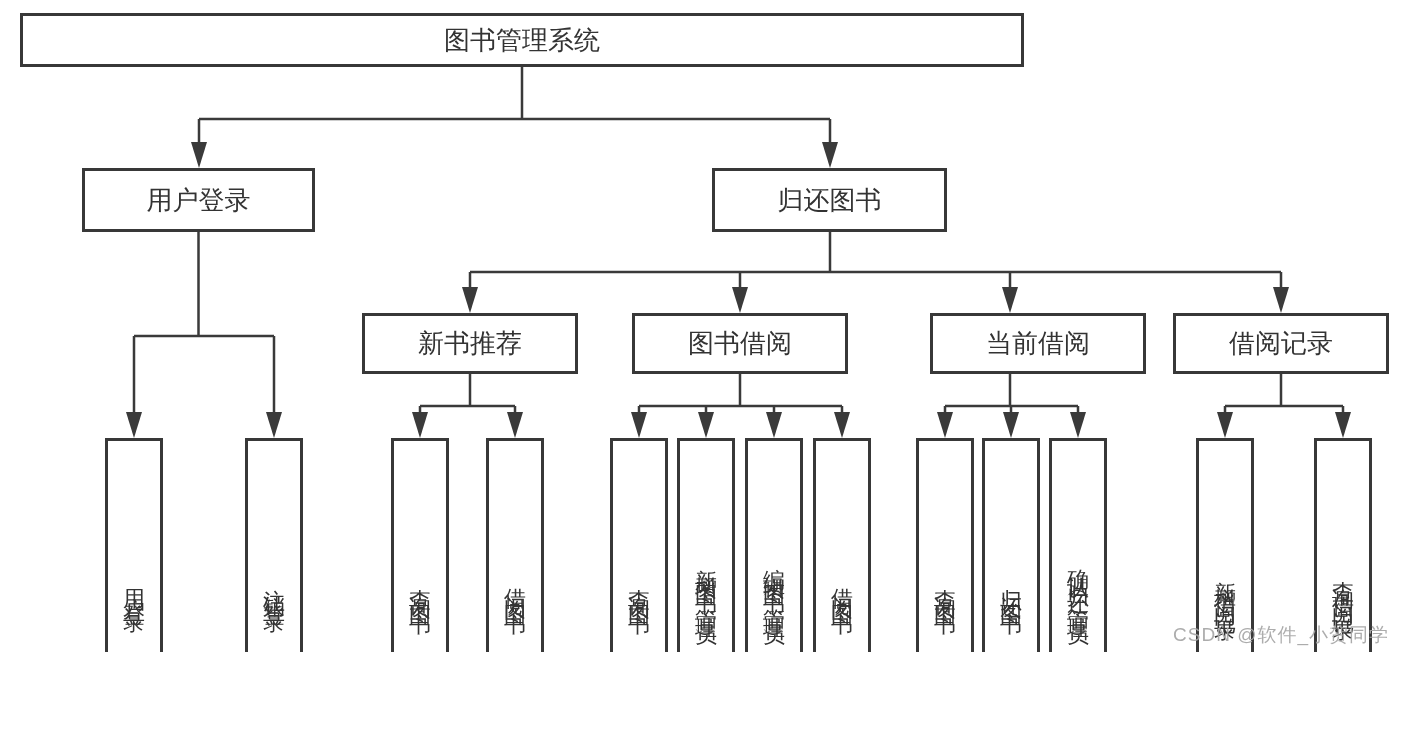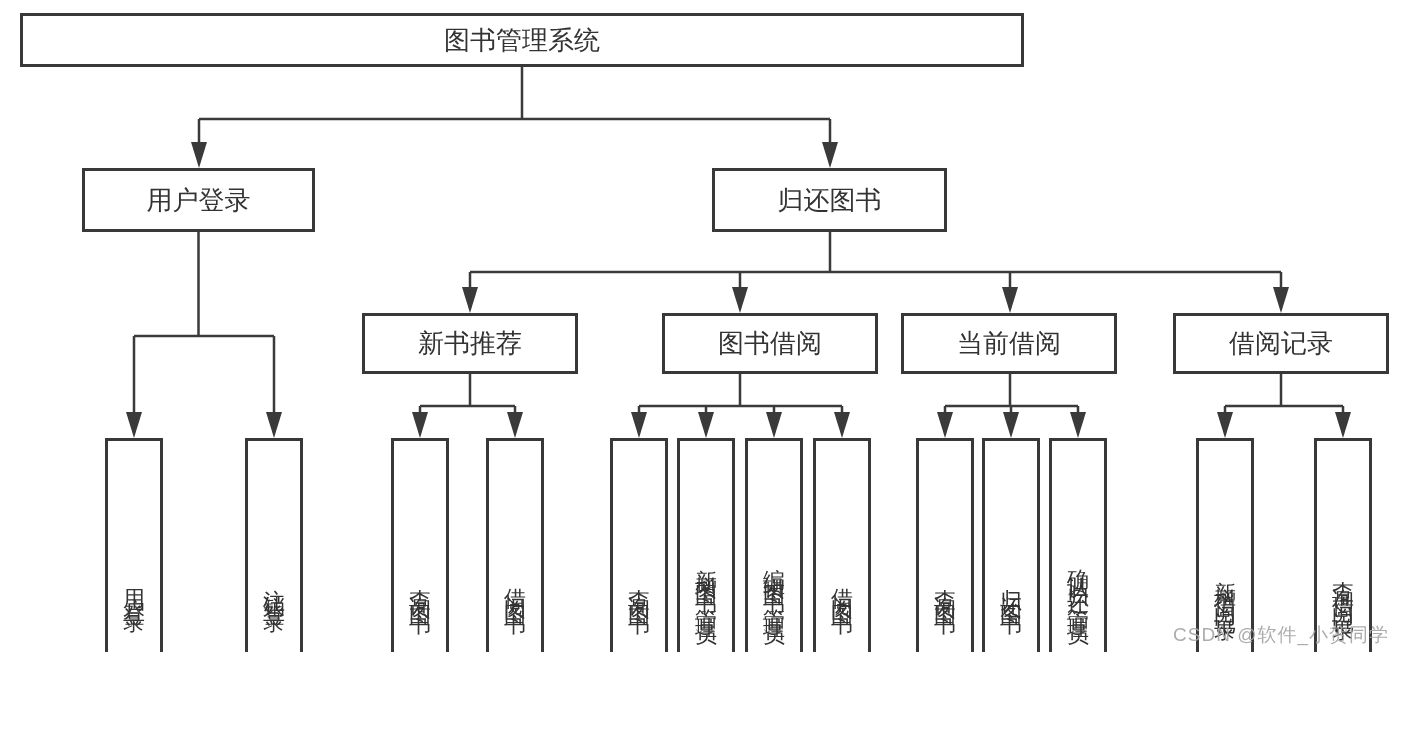--- a/index.html
+++ b/index.html
@@ -96,22 +96,22 @@
       <path class="ah" d="M1343,438 L1335,412 L1351,412 Z"></path>
     </g>
   </svg>
 
   <div class="node" style="left:20px;top:13px;width:1004px;height:54px;">图书管理系统</div>
 
   <div class="node" style="left:82px;top:168px;width:233px;height:64px;">用户登录</div>
   <div class="node" style="left:712px;top:168px;width:235px;height:64px;">归还图书</div>
 
   <div class="node" style="left:362px;top:313px;width:216px;height:61px;text-align:center;">新书推荐</div>
-  <div class="node" style="left:662px;top:313px;width:216px;height:61px;">图书借阅</div>
-  <div class="node" style="left:901px;top:313px;width:216px;height:61px;">当前借阅</div>
+  <div class="node" style="left:632px;top:313px;width:216px;height:61px;">图书借阅</div>
+  <div class="node" style="left:930px;top:313px;width:216px;height:61px;">当前借阅</div>
   <div class="node" style="left:1173px;top:313px;width:216px;height:61px;">借阅记录</div>
 
   <div class="leaf" style="left:105px;">用户登录</div>
   <div class="leaf" style="left:245px;">注销登录</div>
 
   <div class="leaf" style="left:391px;">查询图书</div>
   <div class="leaf" style="left:486px;">借阅图书</div>
 
   <div class="leaf" style="left:610px;">查询图书</div>
   <div class="leaf" style="left:677px;">新增图书（管理员）</div>

